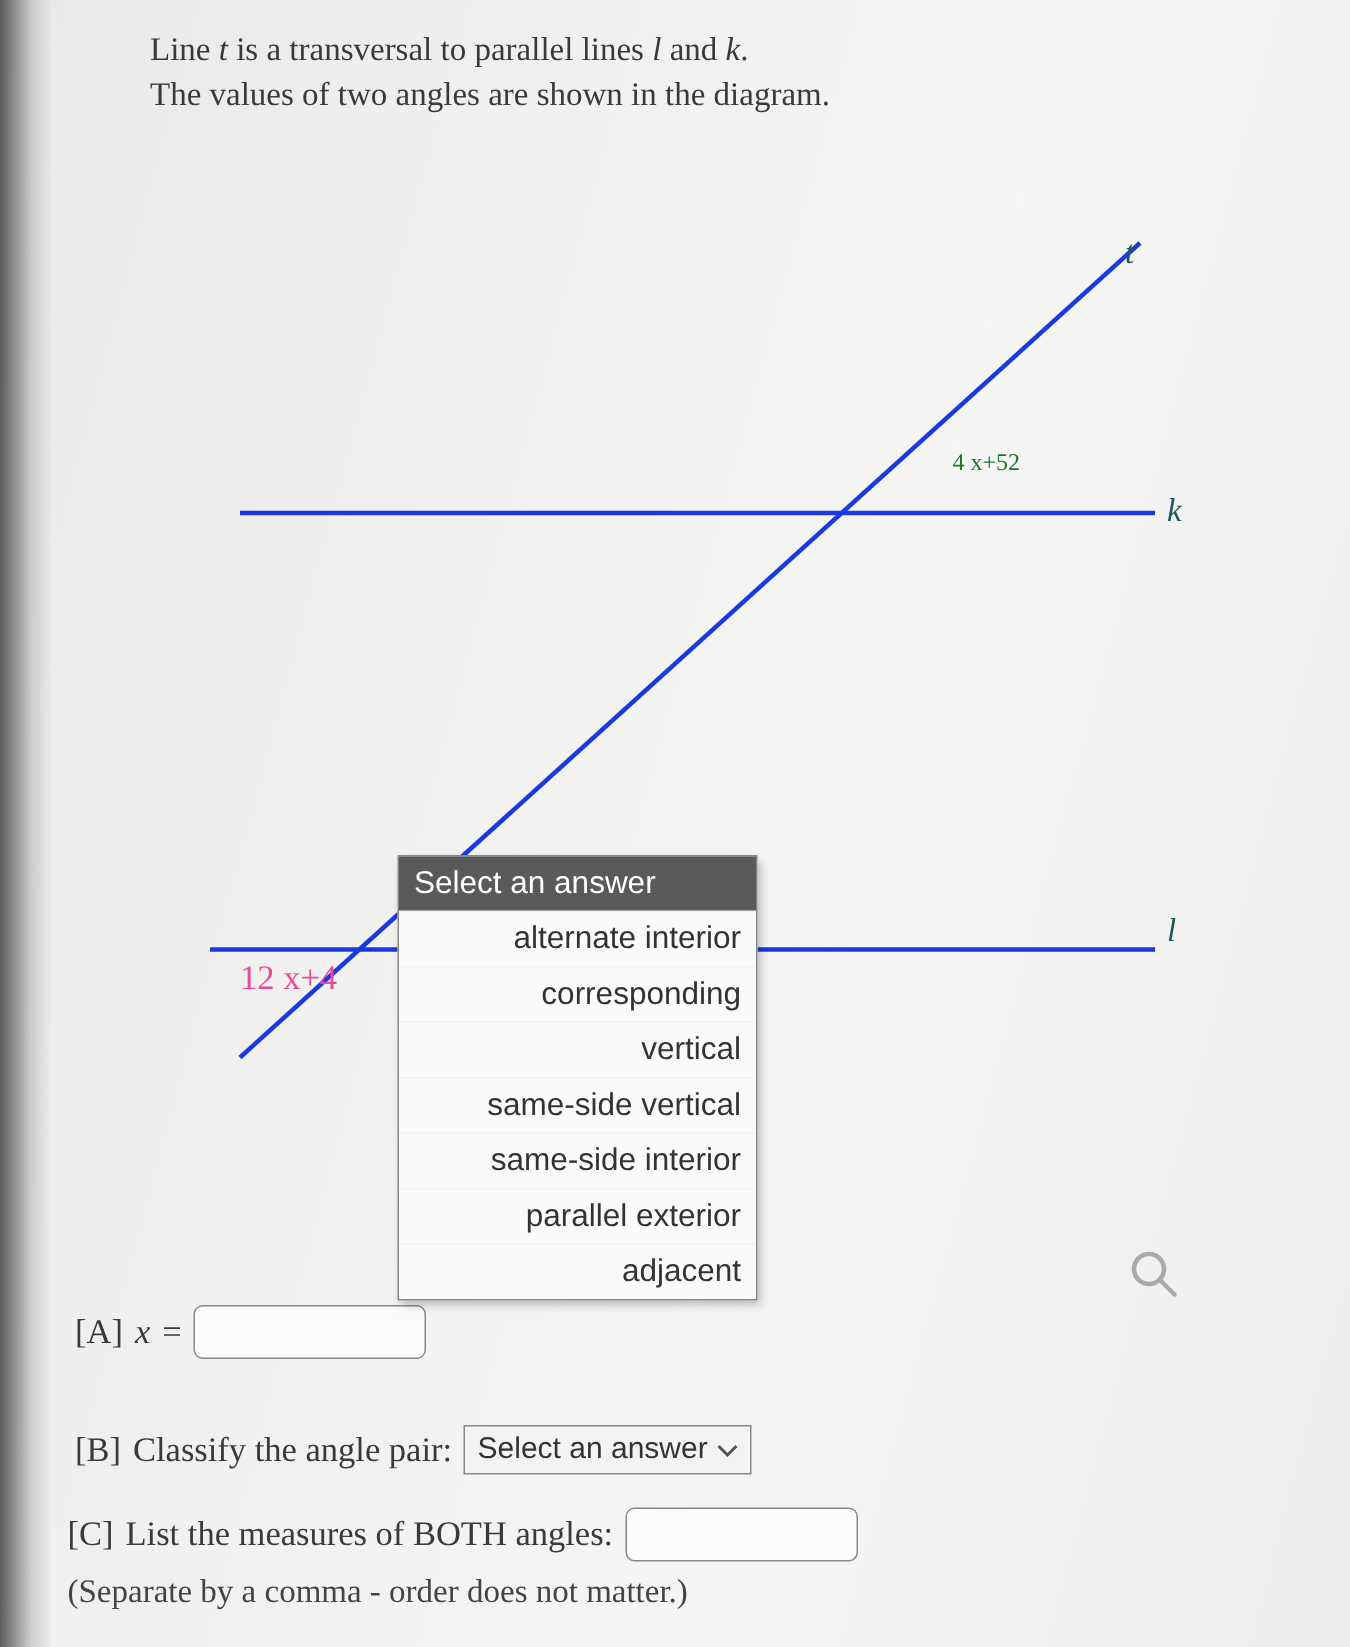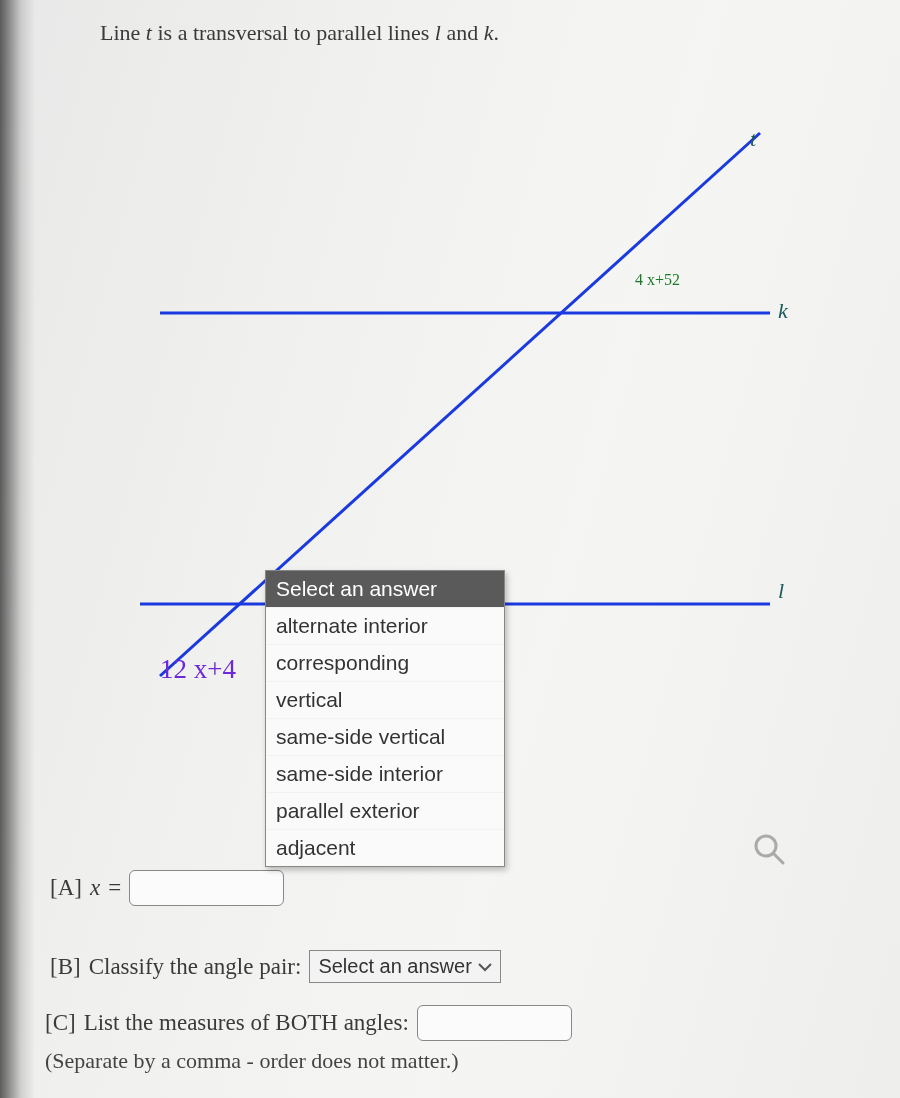--- a/index.html
+++ b/index.html
@@ -43,21 +43,21 @@
     .diag-label {
       position: absolute;
       font-family: Georgia, serif;
       font-style: italic;
       font-size: 22px;
     }
     .lbl-t { color: #1a5a5a; top: 58px; left: 650px; }
     .lbl-k { color: #1a5a5a; top: 230px; left: 678px; }
     .lbl-l { color: #1a5a5a; top: 510px; left: 678px; font-style: italic;}
     .lbl-angle1 { color: #1a7a2a; top: 203px; left: 535px; font-style: normal; font-size: 16px;}
-    .lbl-angle2 { color: #6d28d9; top: 542px; left: 60px; font-style: normal; font-size: 27px; margin-top: 44px;}
+    .lbl-angle2 { color: #ec4899; top: 542px; left: 60px; font-style: normal; font-size: 23px;}
 
     .dropdown {
       position: absolute;
       top: 570px;
       left: 265px;
       width: 240px;
       background: #fafafa;
       border: 1px solid #888;
       box-shadow: 2px 3px 6px rgba(0,0,0,0.25);
       font-family: Arial, Helvetica, sans-serif;
@@ -67,20 +67,21 @@
     .dropdown .dd-header {
       background: #5a5a5a;
       color: #fff;
       padding: 6px 10px;
     }
     .dropdown .dd-item {
       padding: 6px 10px;
       color: #333;
       border-top: 1px solid rgba(0,0,0,0.03);
       cursor: pointer;
+      text-align: right;
     }
 
     .qa-row {
       font-family: Georgia, serif;
       font-size: 23px;
       color: #3a3a3a;
       display: flex;
       align-items: center;
       gap: 8px;
       flex-wrap: wrap;
@@ -125,20 +126,21 @@
 </head>
 <body>
 
 <div class="edge-shadow"></div>
 
 <div class="content">
   <div class="intro">
     <span>
       <span>Line </span><span class="var">t</span><span> is a transversal to parallel lines </span><span class="var">l</span><span> and </span><span class="var">k</span><span>.</span>
     </span><br>
+    <span>The values of two angles are shown in the diagram.</span>
   </div>
 
   <div class="diagram-area">
     <svg width="720" height="610">
 
       <line x1="60" y1="245" x2="670" y2="245" stroke="#1a3ae0" stroke-width="3"></line>
 
       <line x1="40" y1="536" x2="670" y2="536" stroke="#1a3ae0" stroke-width="3"></line>
 
       <line x1="60" y1="608" x2="660" y2="65" stroke="#1a3ae0" stroke-width="3"></line>

